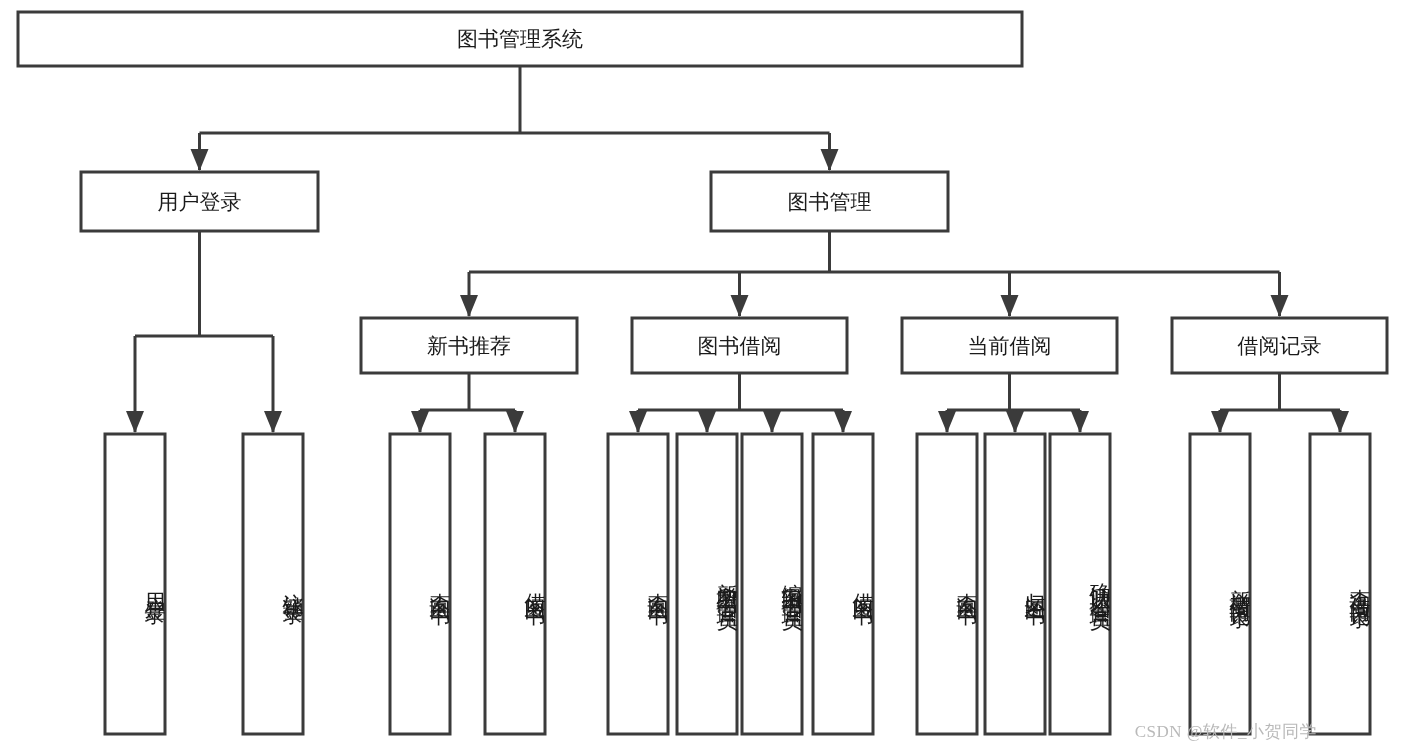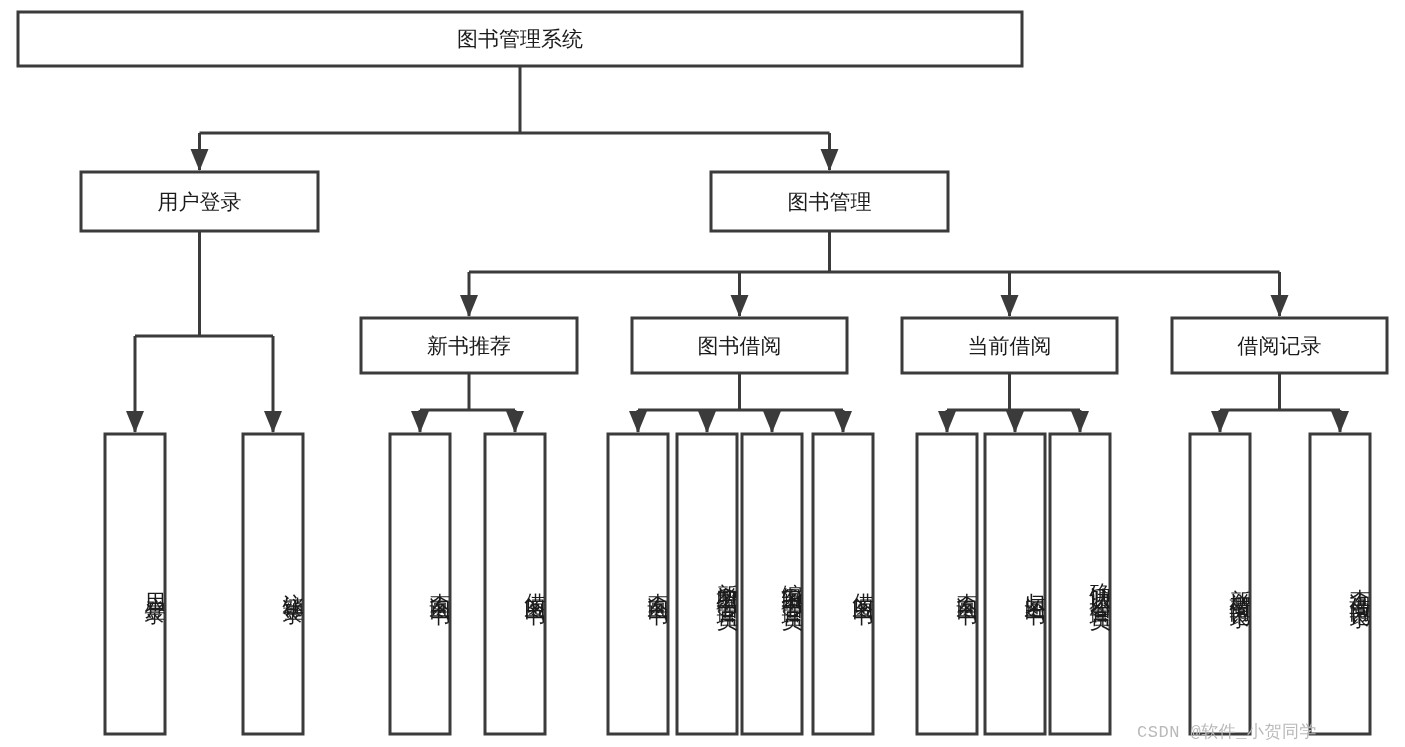--- a/index.html
+++ b/index.html
@@ -60,21 +60,21 @@
     line-height: 1;
     letter-spacing: 4px;
     color: #1b1b1b;
     white-space: nowrap;
     pointer-events: none;
   }
   .watermark {
     position: absolute;
     right: 8px;
     bottom: 4px;
-    font-family: Liberation Mono, monospace;
+    font-family: Liberation Serif, serif;
     font-size: 17px;
     color: #b9b9b9;
     letter-spacing: 0.5px;
     white-space: nowrap;
   }
 </style>
 </head>
 <body>
 
 <div id="diagram-root">

